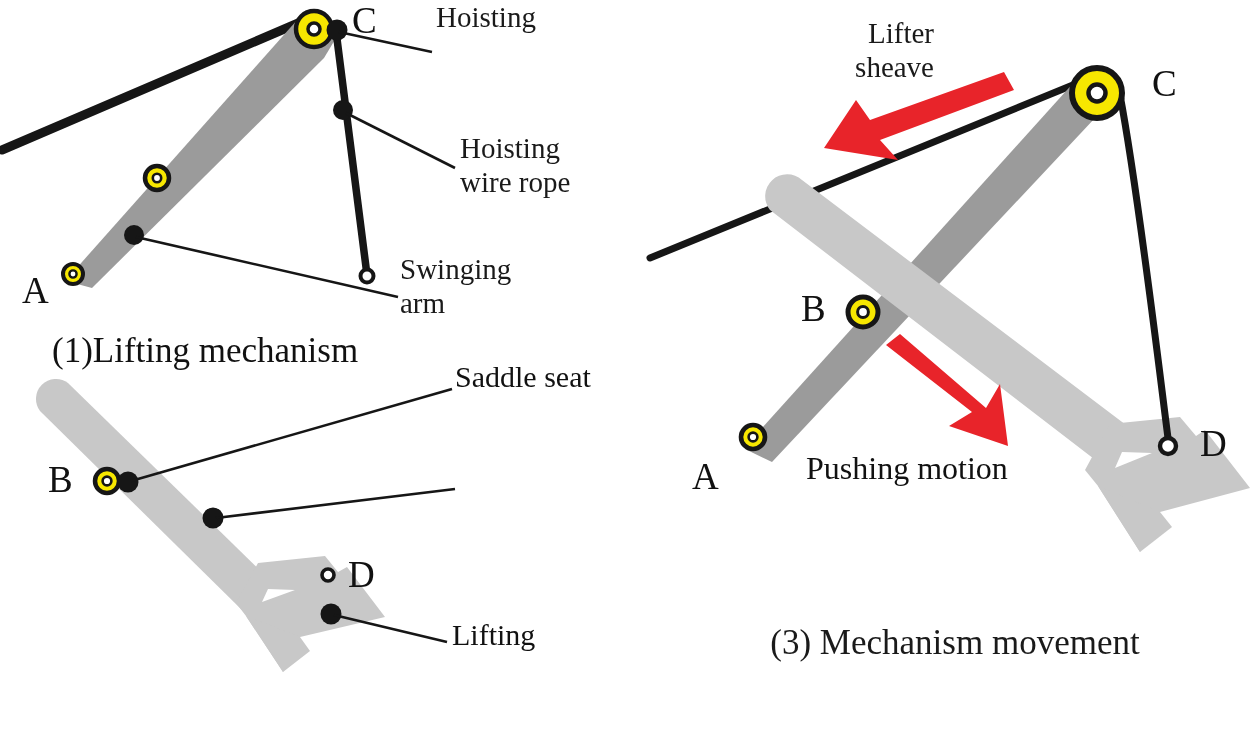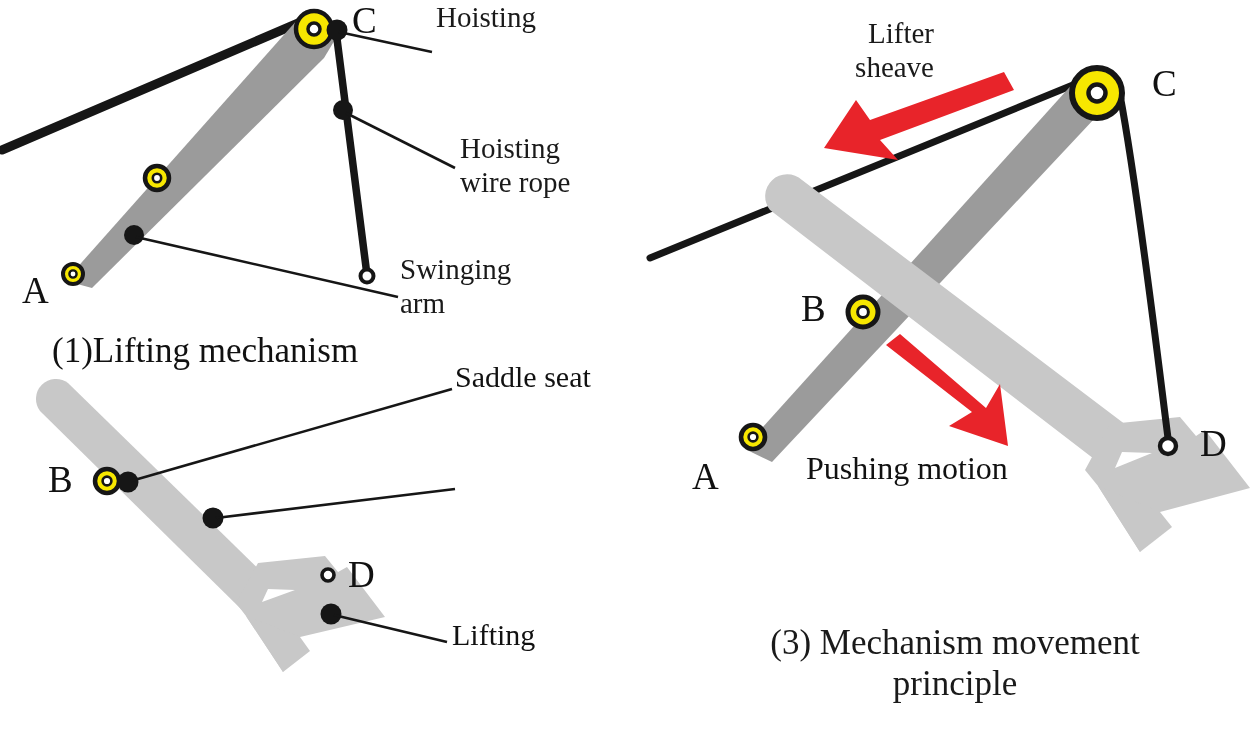--- a/index.html
+++ b/index.html
@@ -176,16 +176,15 @@
 
   <div class="ann2 mot" style="left:814px;top:16px;text-align:right;width:120px;">
     <div>Lifter</div>
     <div>sheave</div>
   </div>
 
   <div class="lbl mot" style="left:806px;top:452px;">Pushing motion</div>
 
   <div class="cap-c" style="left:745px;top:576px;width:420px;margin-top:46px;">
     <div>(3) Mechanism movement</div>
-    <div>principle</div>
   </div>
 
 </div>
 
 </body></html>

